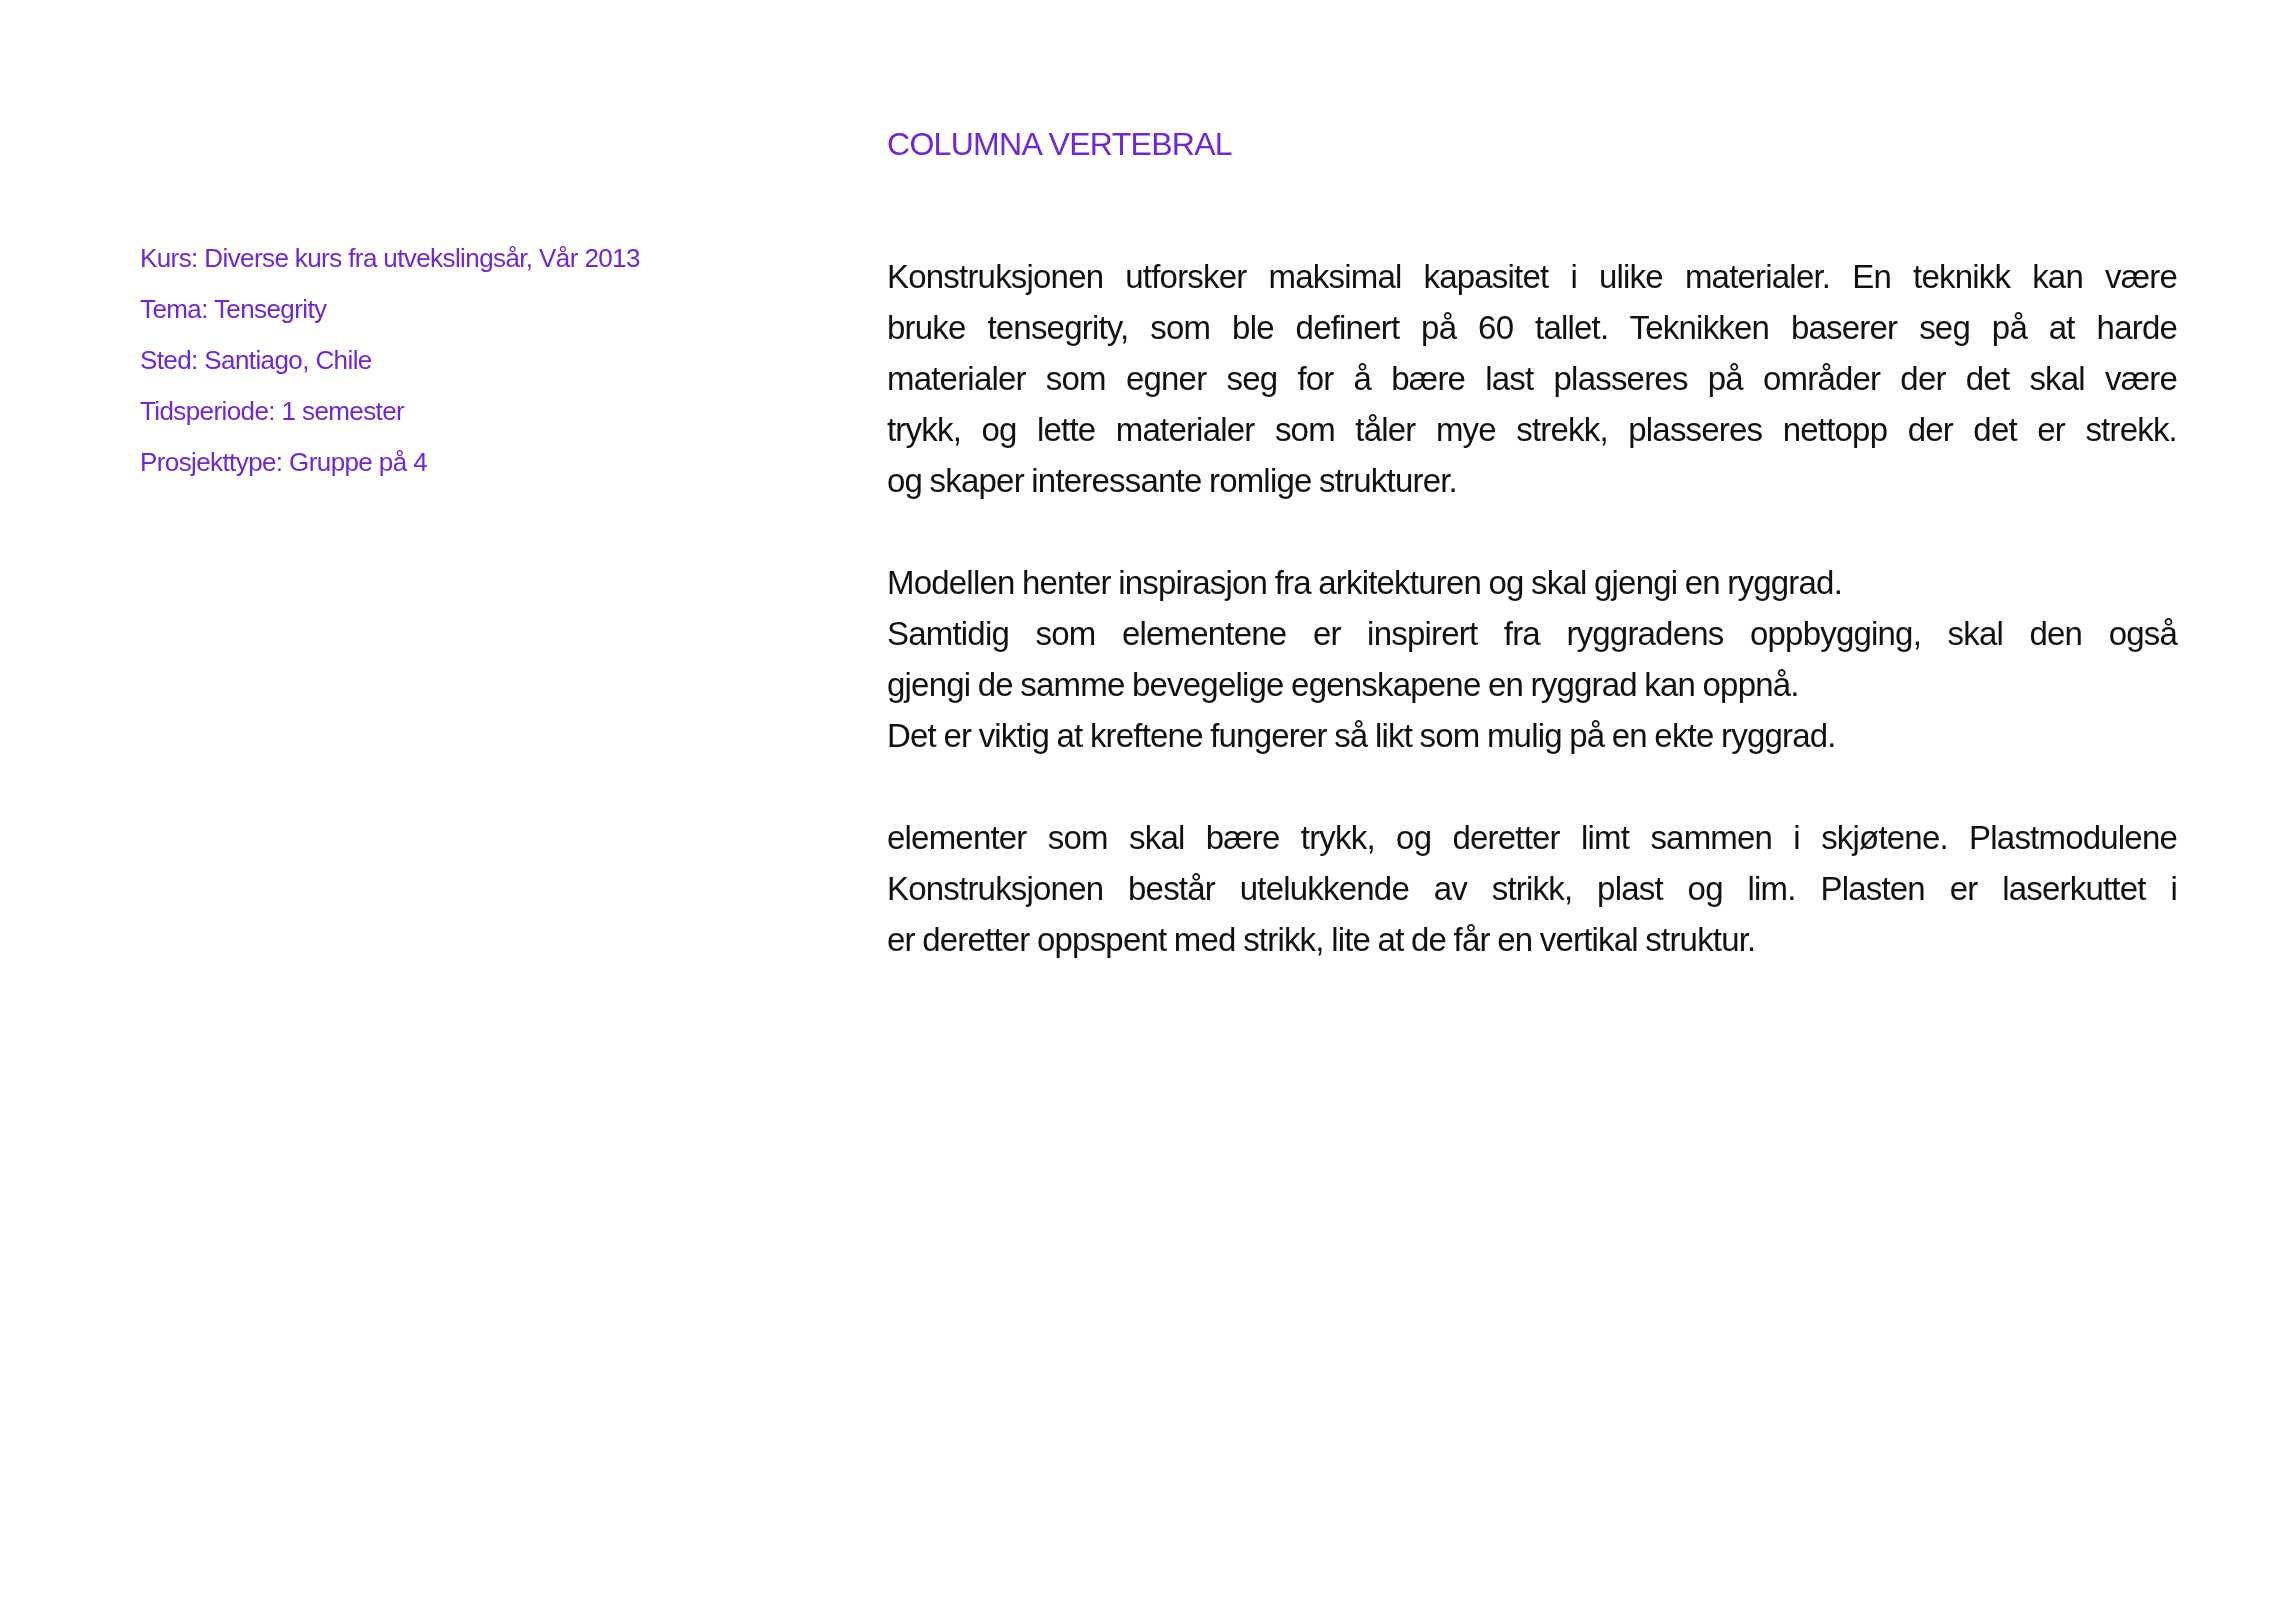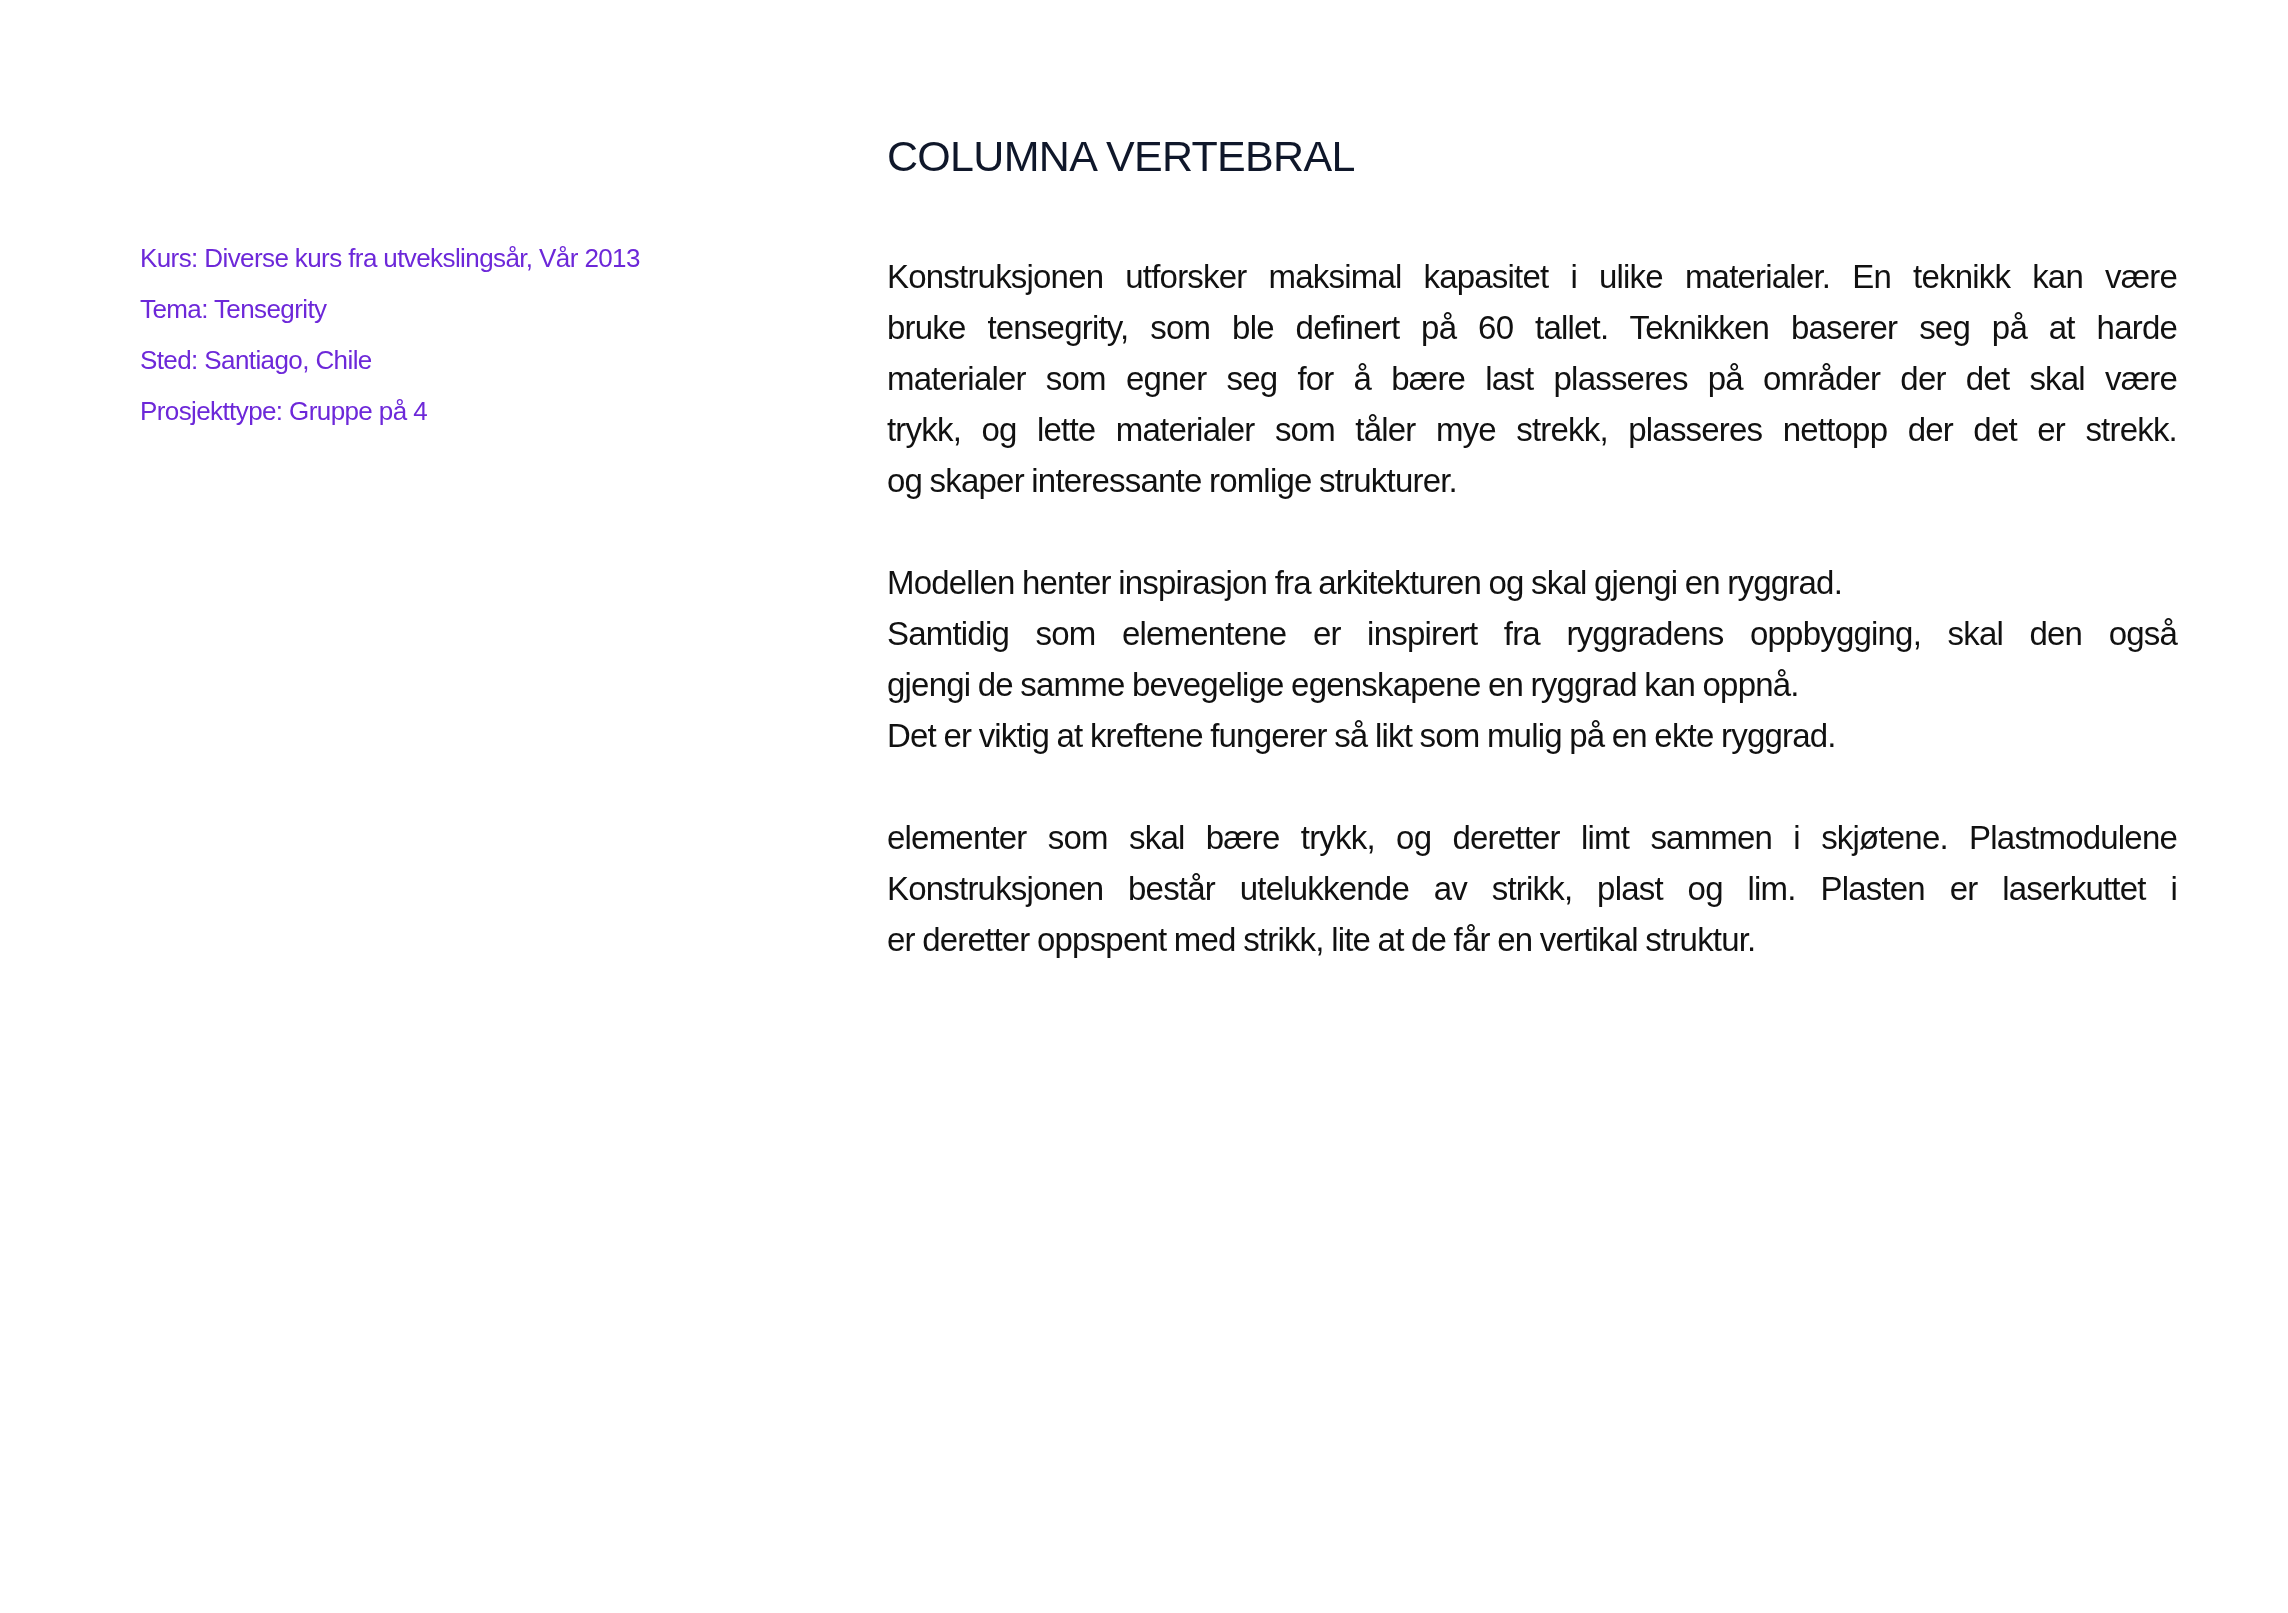--- a/index.html
+++ b/index.html
@@ -28,23 +28,23 @@
       font-size: 26px;
       line-height: 51px;
       letter-spacing: -0.6px;
     }
     .meta-line {
       white-space: nowrap;
     }
     .title {
       position: absolute;
       left: 887px;
-      top: 131px;
-      color: #0f172a;
-      font-size: 43px;
+      top: 119px;
+      color: #6d28d9;
+      font-size: 32px;
       line-height: 51px;
       letter-spacing: -0.7px;
       white-space: nowrap;
     }
     .body-col {
       position: absolute;
       left: 887px;
       top: 233px;
       width: 1290px;
       color: #111111;
@@ -72,20 +72,21 @@
 <body>
 
 <div class="page">
 
   <div class="title">COLUMNA VERTEBRAL</div>
 
   <div class="meta-col">
     <div class="meta-line">Kurs: Diverse kurs fra utvekslingsår, Vår 2013</div>
     <div class="meta-line">Tema: Tensegrity</div>
     <div class="meta-line">Sted: Santiago, Chile</div>
+    <div class="meta-line">Tidsperiode: 1 semester</div>
     <div class="meta-line">Prosjekttype: Gruppe på 4</div>
   </div>
 
   <div class="body-col">
     <div class="para">
       <span class="jline">Konstruksjonen utforsker maksimal kapasitet i ulike materialer. En teknikk kan være</span>
       <span class="jline">bruke tensegrity, som ble definert på 60 tallet. Teknikken baserer seg på at harde</span>
       <span class="jline">materialer som egner seg for å bære last plasseres på områder der det skal være</span>
       <span class="jline">trykk, og lette materialer som tåler mye strekk, plasseres nettopp der det er strekk.</span>
       <span class="jline last">og skaper interessante romlige strukturer.</span>

